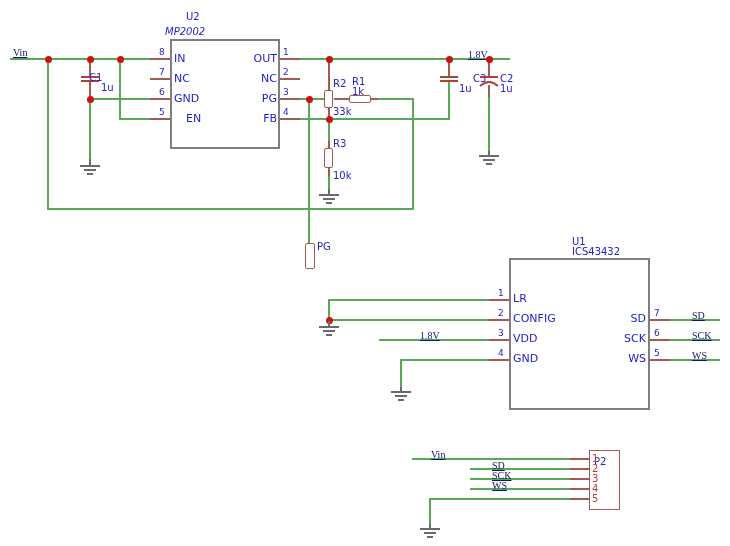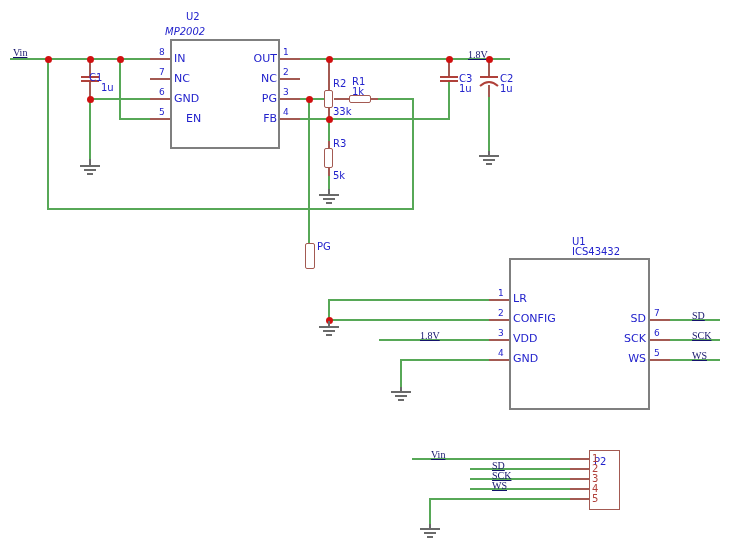--- a/index.html
+++ b/index.html
@@ -72,26 +72,26 @@
   <div class="lh" style="left:334px;top:98px;width:15px;"></div>
   <div class="lh" style="left:371px;top:98px;width:7px;"></div>
   <div class="rbody" style="left:349px;top:95px;width:22px;height:8px;"></div>
   <div class="blue" style="left:352px;top:76px;">R1</div>
   <div class="blue" style="left:352px;top:86px;">1k</div>
 
   <div class="lv" style="left:328px;top:141px;height:7px;"></div>
   <div class="lv" style="left:328px;top:168px;height:8px;"></div>
   <div class="rbody" style="left:324px;top:148px;width:9px;height:20px;"></div>
   <div class="blue" style="left:333px;top:138px;">R3</div>
-  <div class="blue" style="left:333px;top:170px;">5k</div>
+  <div class="blue" style="left:333px;top:170px;">10k</div>
 
   <div class="lv" style="left:448px;top:60px;height:16px;"></div>
   <div class="plate" style="left:440px;top:76px;"></div>
   <div class="plate" style="left:440px;top:80px;"></div>
-  <div class="blue" style="left:459px;top:73px;text-align:center;">C3</div>
+  <div class="blue" style="left:473px;top:73px;text-align:center;">C3</div>
   <div class="blue" style="left:459px;top:83px;">1u</div>
 
   <div class="lv" style="left:488px;top:60px;height:16px;"></div>
   <div class="plate" style="left:480px;top:76px;"></div>
   <svg style="position:absolute;left:478px;top:78px;" width="22" height="9">
     <path d="M2,8 Q11,0 20,8" stroke="var(--component)" stroke-width="2" fill="none"></path>
   </svg>
   <div class="lv" style="left:488px;top:85px;height:12px;"></div>
   <div class="blue" style="left:500px;top:73px;">C2</div>
   <div class="blue" style="left:500px;top:83px;">1u</div>

